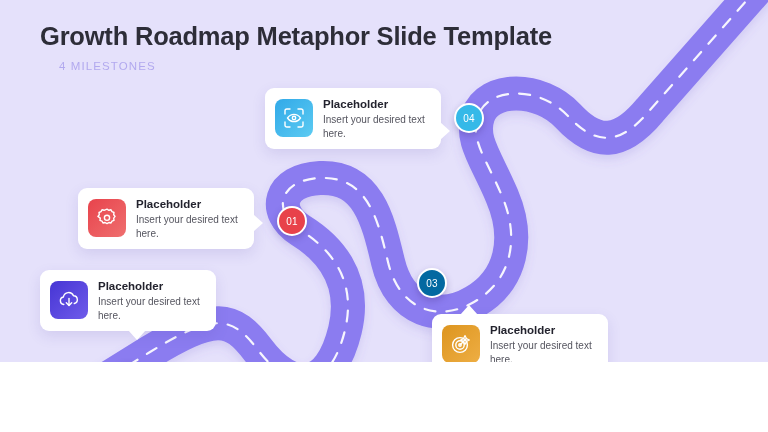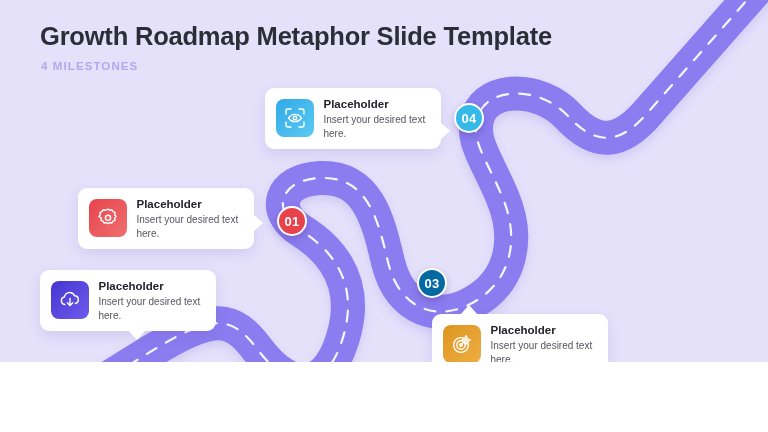--- a/index.html
+++ b/index.html
@@ -35,38 +35,37 @@
   #title {
     font-size: 25.5px;
     font-weight: bold;
     color: #2d2d38;
     letter-spacing: -0.2px;
     line-height: 1.1;
     margin: 0;
     white-space: nowrap;
   }
   #subtitle {
-    margin: 10px 0 0 1px;
+    margin: 10px 0 0 19px;
     font-size: 11.5px;
-    font-weight: bold;
+    font-weight: normal;
     letter-spacing: 1.1px;
     color: #b2a9ef;
   }
 
   
   .card {
     position: absolute;
     background: #ffffff;
     border-radius: 9px;
     box-shadow: 0 5px 14px rgba(80, 60, 160, 0.13);
     display: flex;
     align-items: center;
     padding: 9px 13px 9px 10px;
     box-sizing: border-box;
-    justify-content: center;
   }
   .card-icon {
     width: 38px;
     height: 38px;
     min-width: 38px;
     border-radius: 8px;
     display: flex;
     align-items: center;
     justify-content: center;
     margin-right: 10px;
@@ -116,22 +115,22 @@
     position: absolute;
     width: 30px;
     height: 30px;
     border-radius: 50%;
     border: 2.5px solid #ffffff;
     box-sizing: border-box;
     display: flex;
     align-items: center;
     justify-content: center;
     color: #ffffff;
-    font-size: 13px;
-    font-weight: bold;
+    font-size: 10px;
+    font-weight: normal;
     letter-spacing: 0.3px;
     box-shadow: 0 3px 7px rgba(60, 40, 120, 0.28);
   }
 </style>
 </head>
 <body>
 
 <div id="slide">
 
   <svg id="road-layer" viewBox="0 0 768 432" xmlns="http://www.w3.org/2000/svg">

